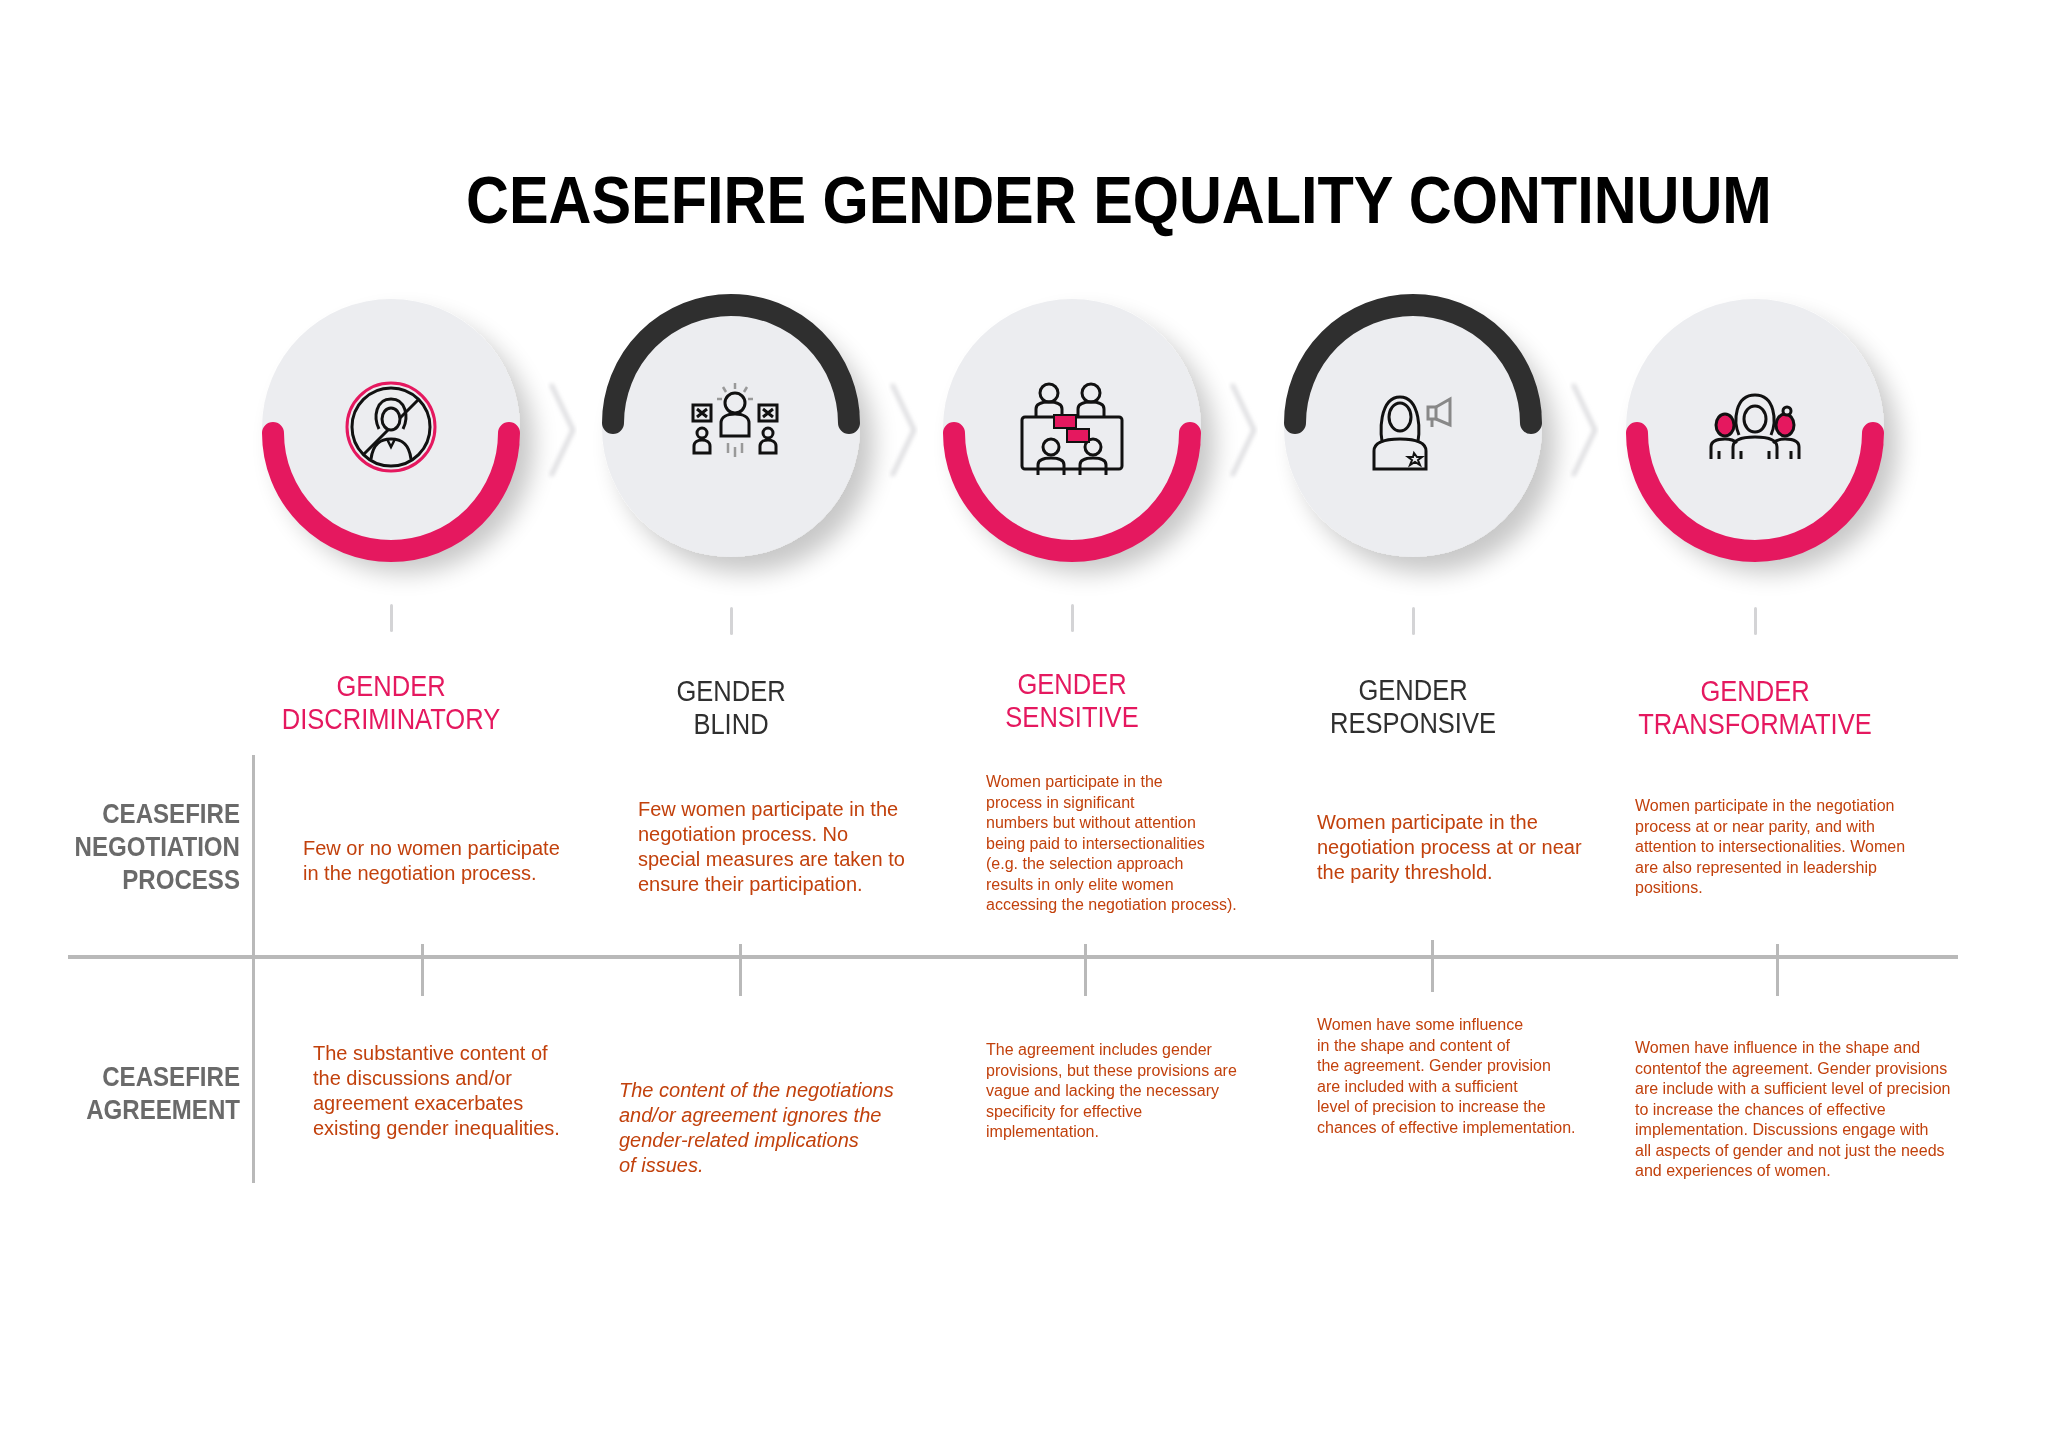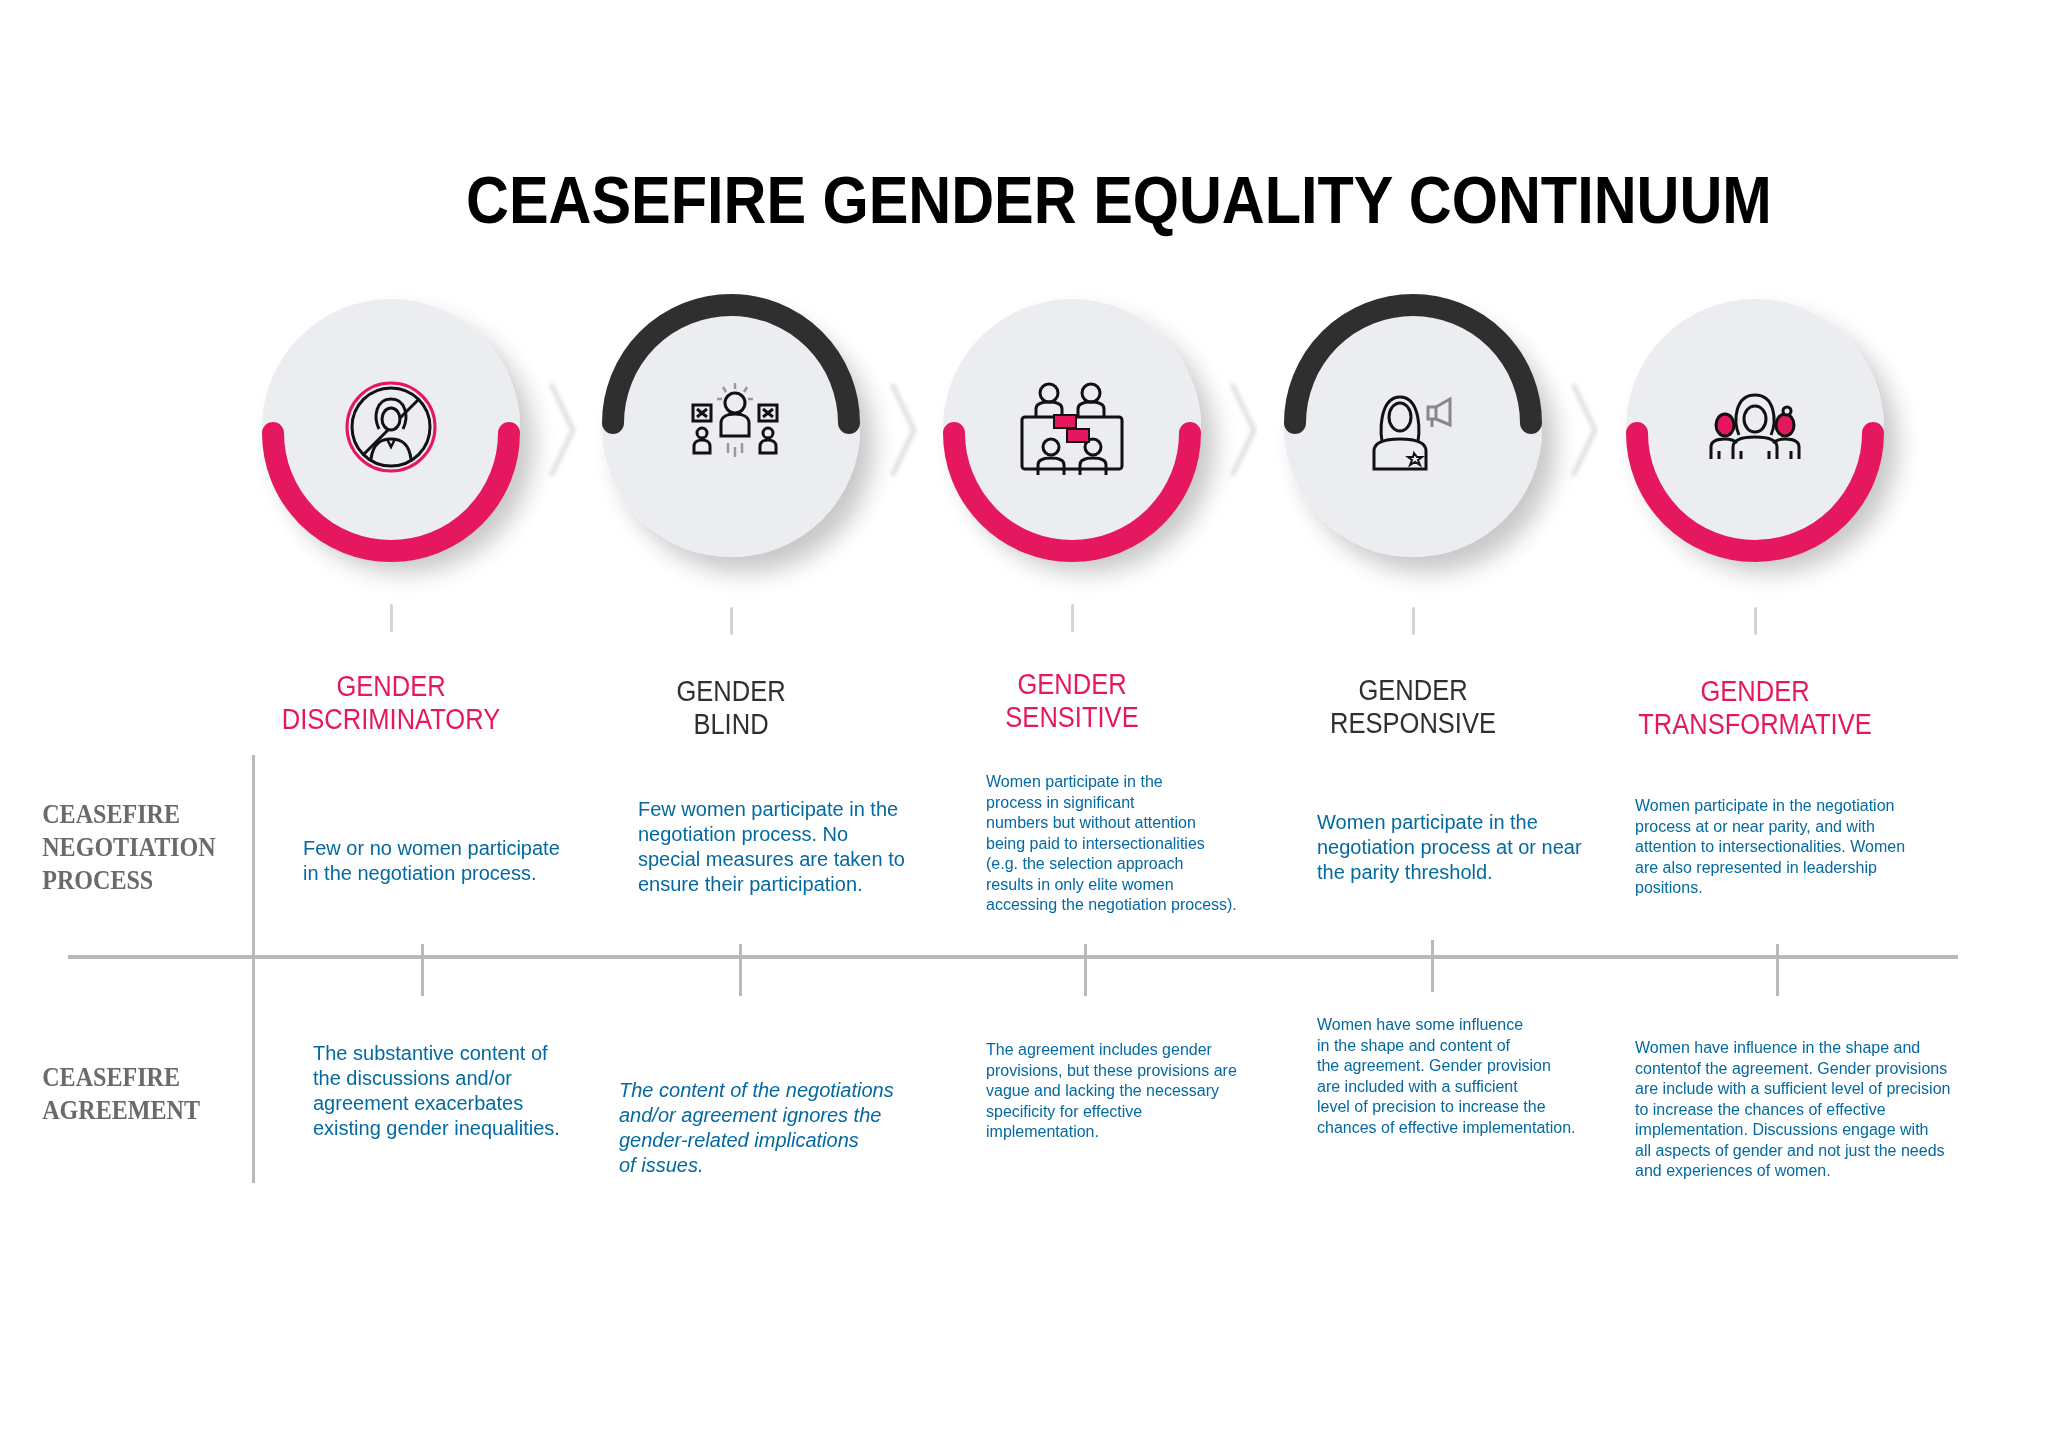--- a/index.html
+++ b/index.html
@@ -14,28 +14,28 @@
   .circle-wrap { position: absolute; width: 258px; height: 258px; }
   .circle-wrap svg { position: absolute; left: -30px; top: -30px; overflow: visible; }
   .chev { position: absolute; width: 30px; height: 100px; }
   .conn { position: absolute; width: 3px; height: 28px; background: #d4d4d6; border-radius: 2px; }
   .stage-title {
     position: absolute; width: 330px; text-align: center; font-weight: 400;
     font-size: 29px; line-height: 33px; letter-spacing: 0px;
   }
   .stage-title span { display: block; transform: scaleX(0.88); }
   .row-label {
-    position: absolute; width: 230px; text-align: left; font-weight: 700;
-    color: #6a6a6a; font-size: 28px; line-height: 33px; font-family: Liberation Serif, serif;
+    position: absolute; width: 230px; text-align: right; font-weight: 700;
+    color: #6a6a6a; font-size: 28px; line-height: 33px;
   }
   .row-label span { display: block; transform: scaleX(0.86); transform-origin: right center; }
   .axis-h { position: absolute; left: 68px; top: 955px; width: 1890px; height: 4px; background: #b9b9b9; }
   .axis-v { position: absolute; left: 252px; top: 755px; width: 3px; height: 428px; background: #b9b9b9; }
   .tick { position: absolute; width: 3px; height: 52px; background: #b9b9b9; top: 944px; }
-  .desc { position: absolute; color: #0369a1; white-space: pre-line; }
+  .desc { position: absolute; color: #c2410c; white-space: pre-line; }
   .desc.lg { font-size: 20px; line-height: 25px; }
   .desc.sm { font-size: 16px; line-height: 20.5px; }
 </style>
 </head>
 <body>
 
 <div class="title"><span>CEASEFIRE GENDER EQUALITY CONTINUUM</span></div>
 
 <svg width="0" height="0" style="position:absolute">
   <defs>

